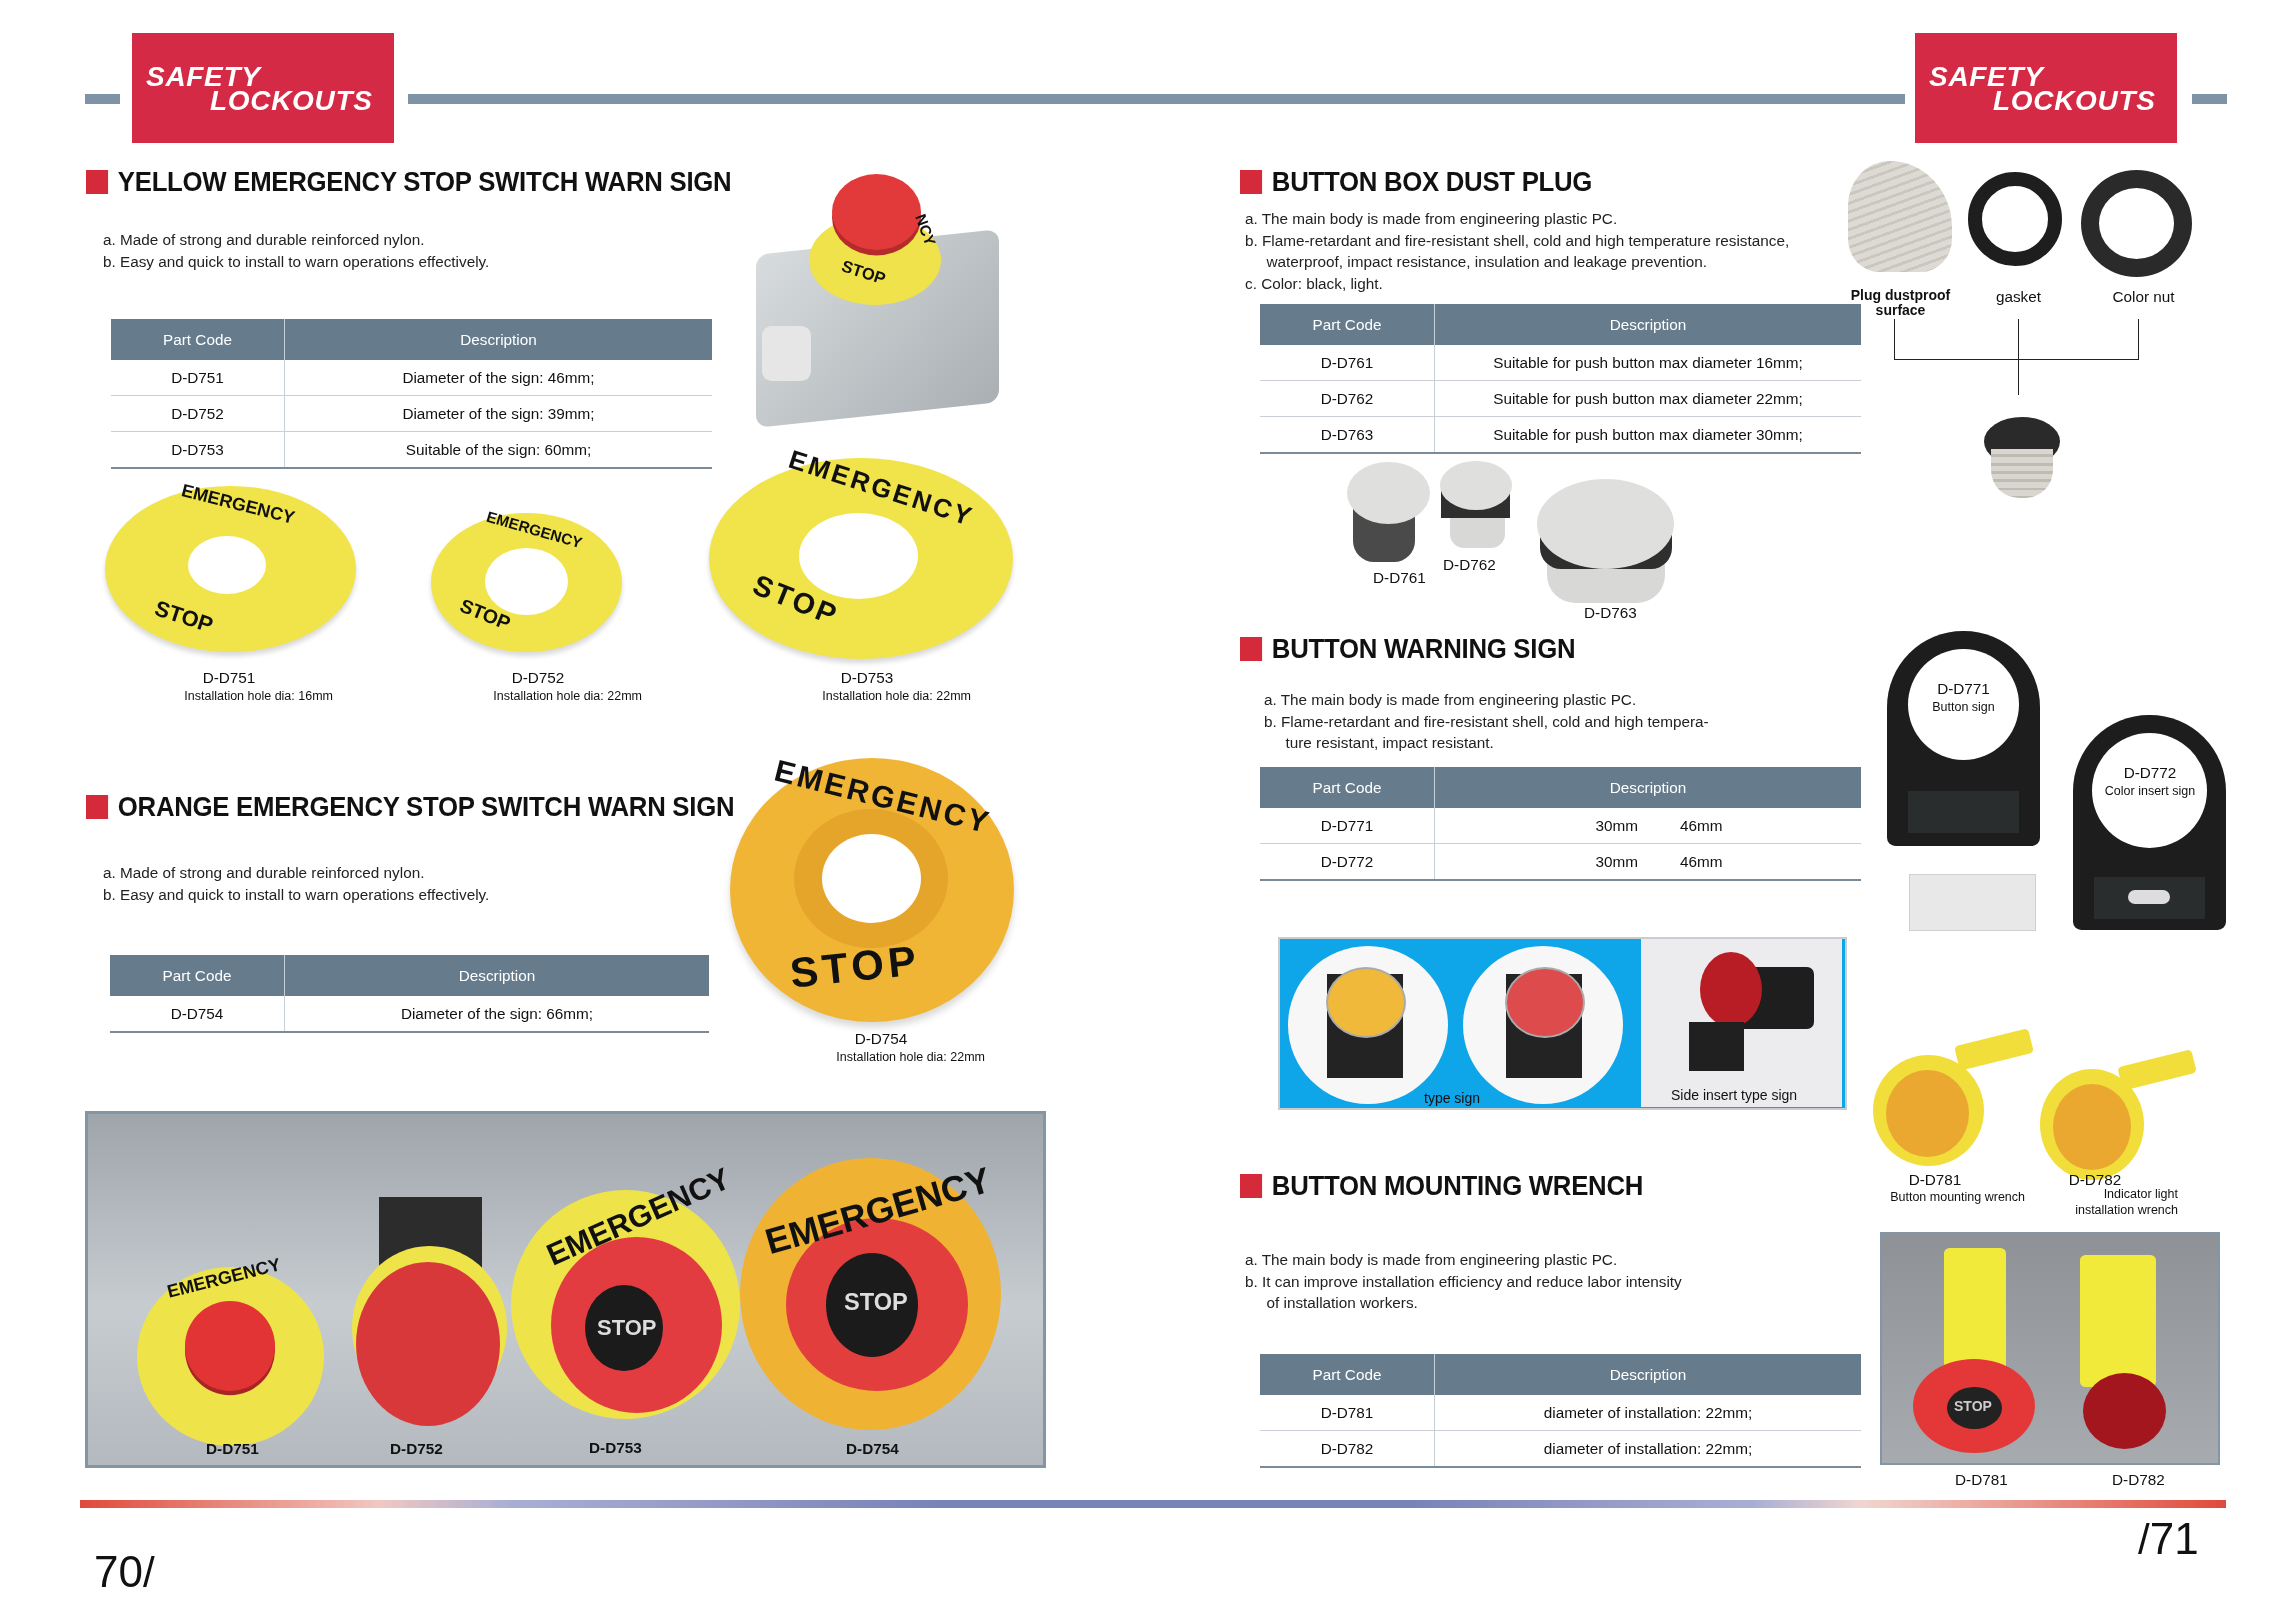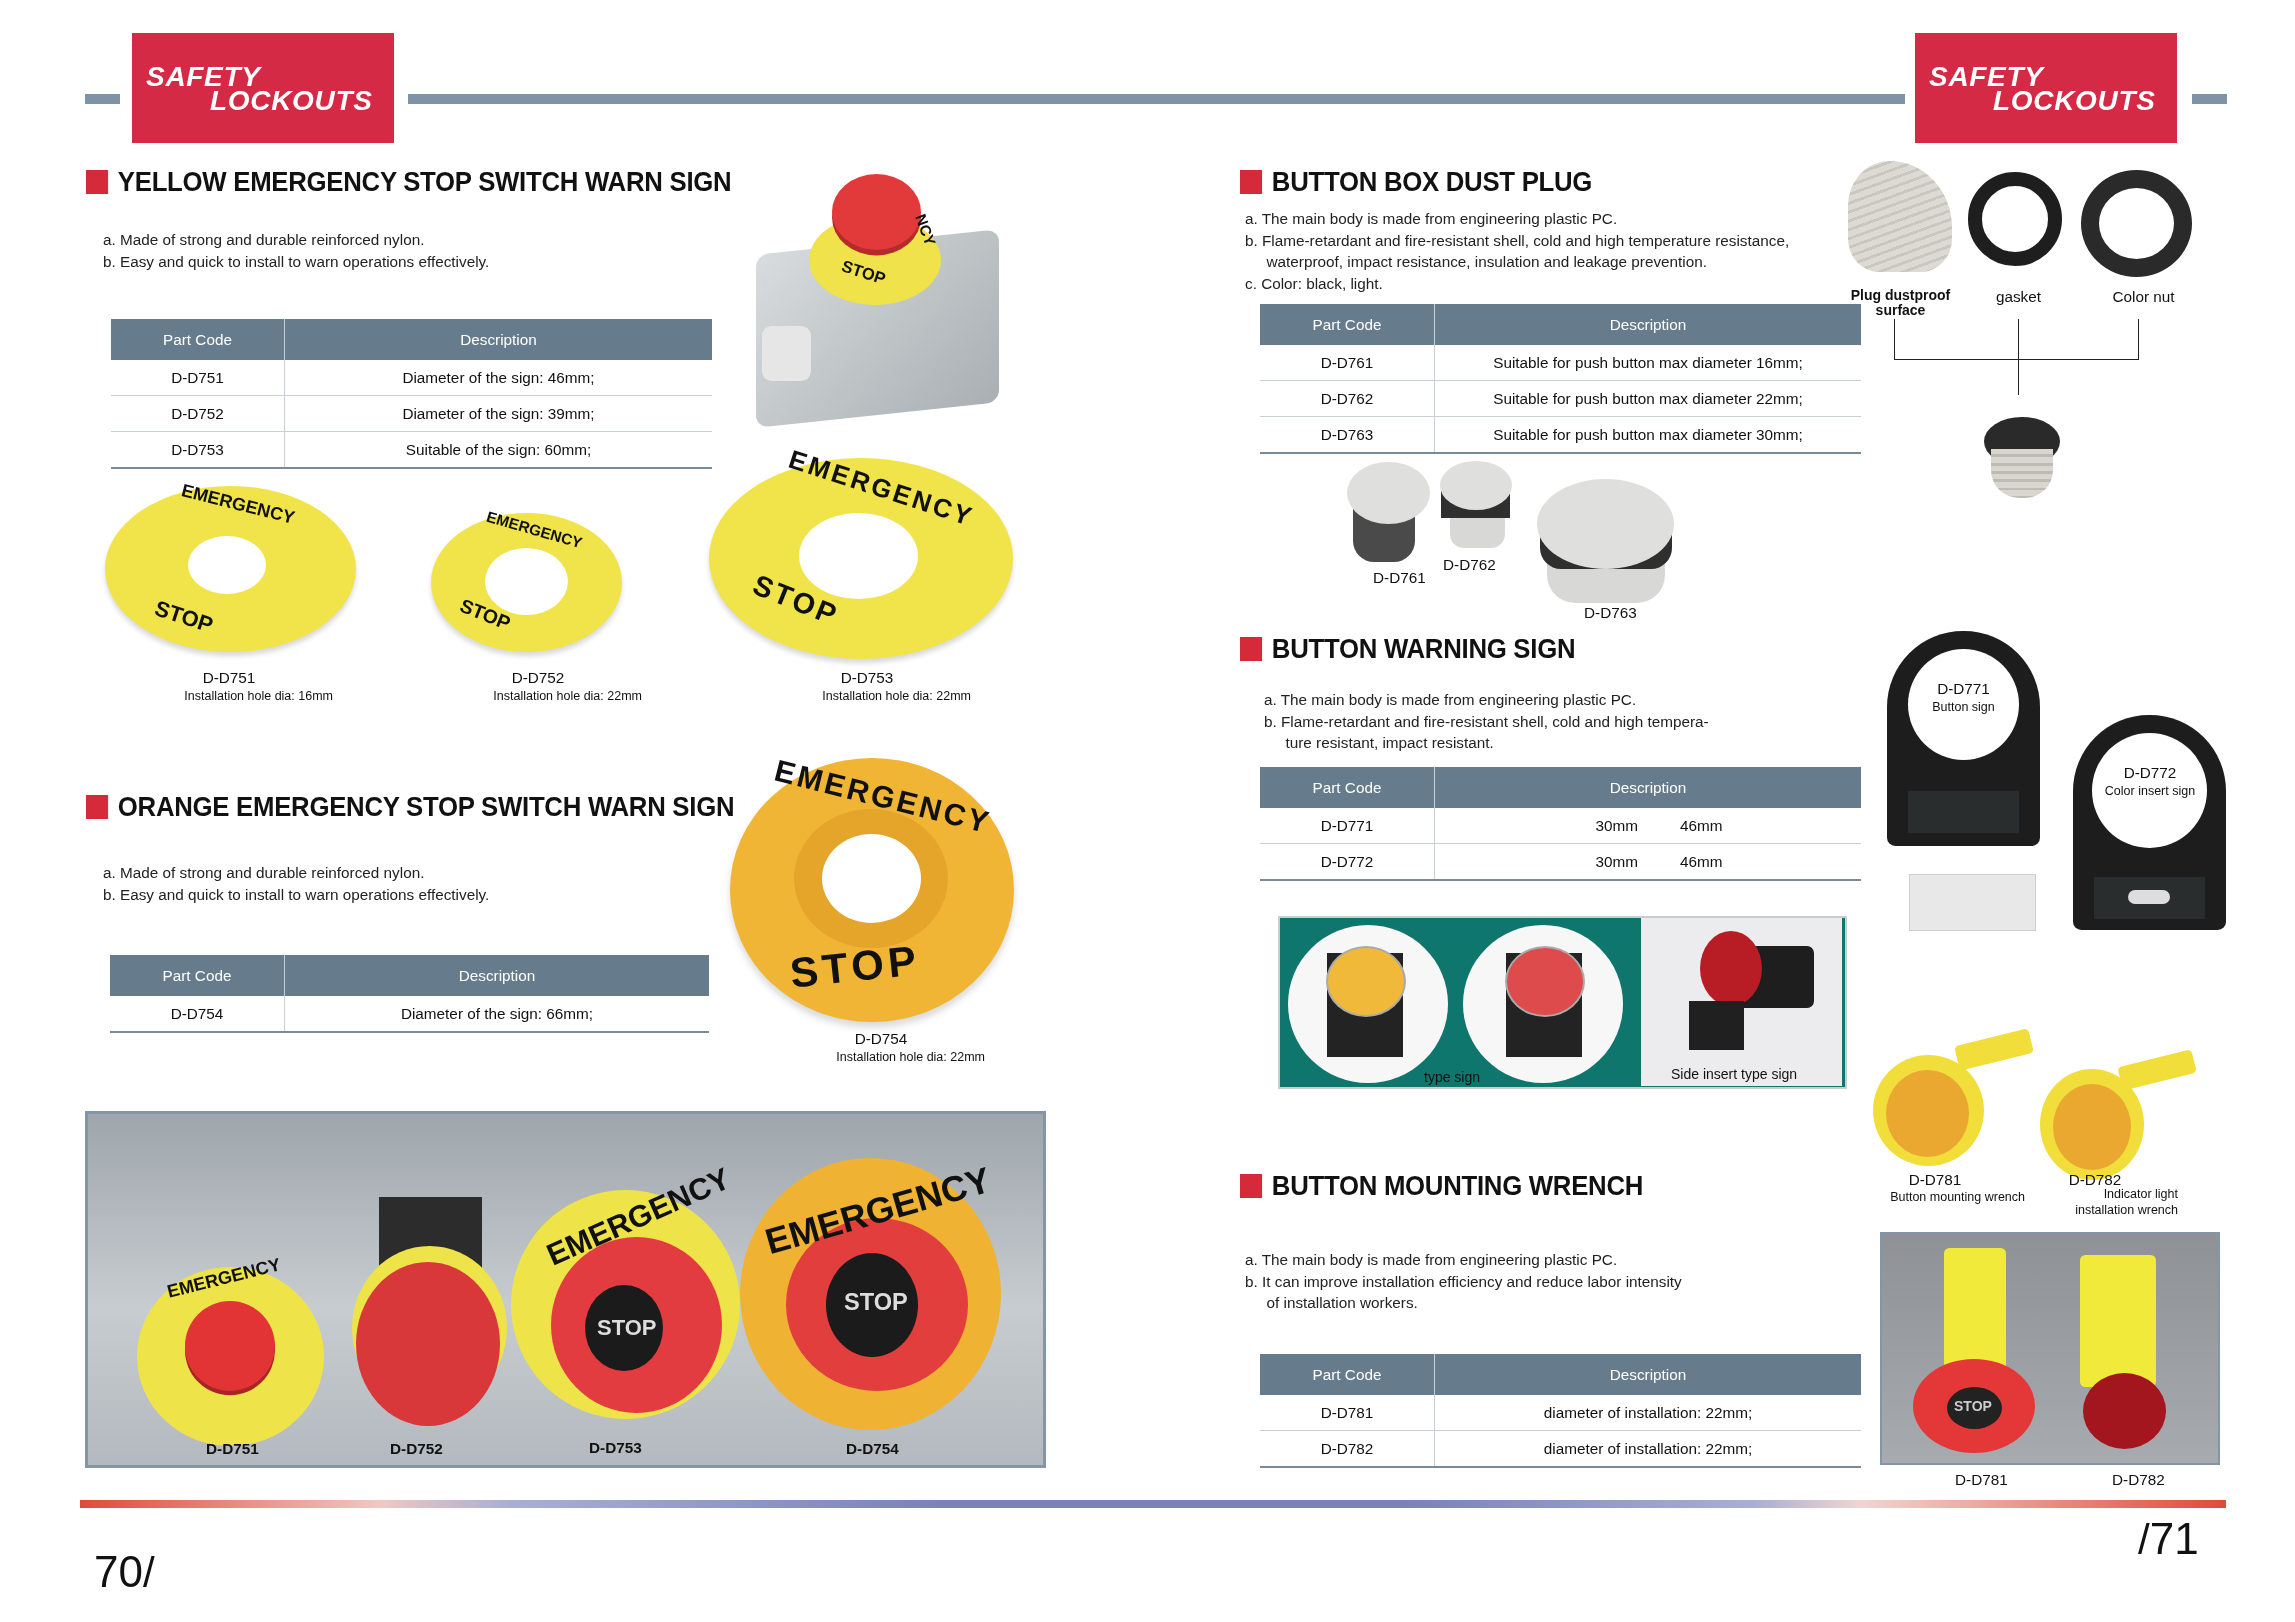--- a/index.html
+++ b/index.html
@@ -254,21 +254,21 @@
     <td style="border-left:none;text-align:left;padding-left:21px;width:180px;">46mm</td>
   </tr>
   <tr>
     <td>D-D772</td>
     <td style="text-align:right;padding-right:21px;">30mm</td>
     <td style="border-left:none;text-align:left;padding-left:21px;">46mm</td>
   </tr>
 </tbody>
   </table>
 
-<div class="photo" style="left:1278px;top:916px;width:569px;height:173px;border:2.8px solid #c9cdd0;background:#0f766e;">
+<div class="photo" style="left:1278px;top:937px;width:569px;height:173px;border:2.8px solid #c9cdd0;background:#0ea5e9;">
   <div class="ring" style="left:8.3px;top:7px;width:160px;height:158px;background:#f7f7f7;"></div>
   <div class="abs" style="left:47px;top:35px;width:76px;height:104px;background:#232323;"></div>
   <div class="ring" style="left:46px;top:28px;width:76px;height:67px;background:#f0b93a;border:2.1px solid #aaa;"></div>
   <div class="ring" style="left:183px;top:7px;width:160px;height:158px;background:#f7f7f7;"></div>
   <div class="abs" style="left:226px;top:35px;width:76px;height:104px;background:#232323;"></div>
   <div class="ring" style="left:225px;top:28px;width:76px;height:67px;background:#de4b4d;border:2.1px solid #aaa;"></div>
   <div class="abs" style="left:361px;top:0;width:201px;height:168px;background:#ececee;"></div>
   <div class="abs" style="left:444px;top:28px;width:90px;height:62px;background:#1e1e1e;border-radius:7px;"></div>
   <div class="ring" style="left:420px;top:12.5px;width:62px;height:75px;background:#b81d26;"></div>
   <div class="abs" style="left:409px;top:83px;width:55px;height:49px;background:#202020;"></div>

